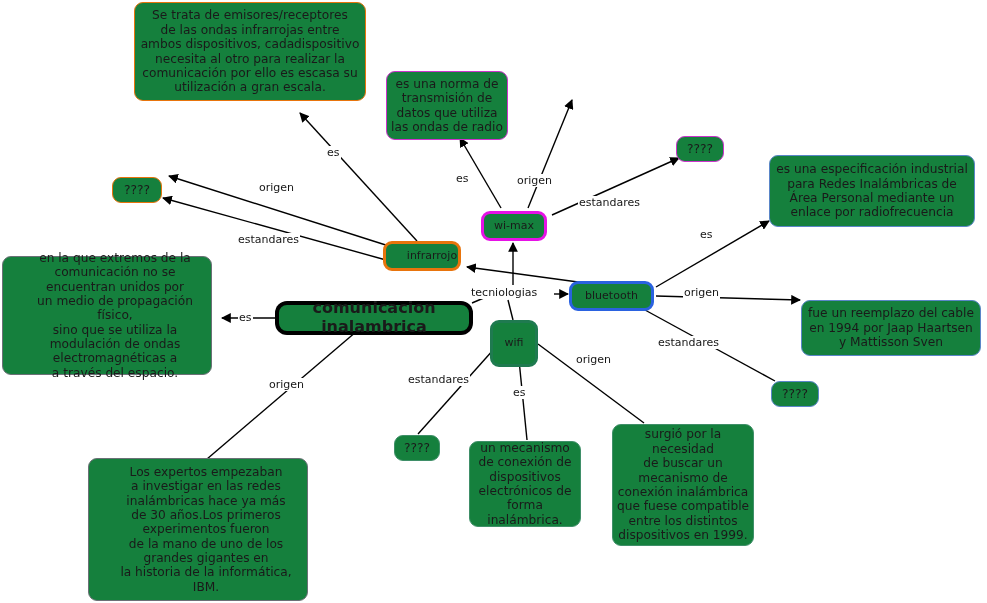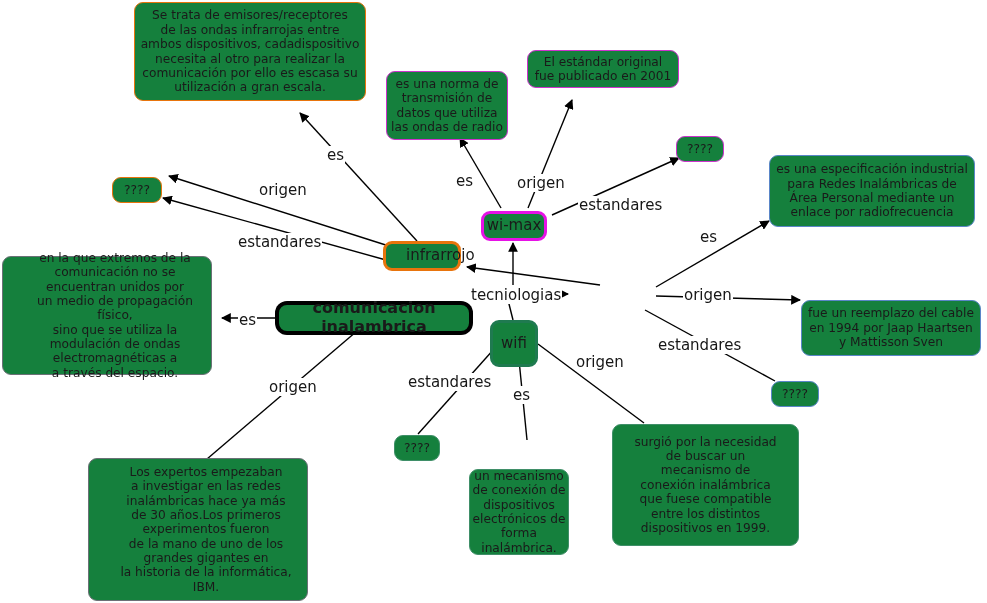--- a/index.html
+++ b/index.html
@@ -73,21 +73,21 @@
   .label {
     position: absolute;
     font-size: 12.5px;
     color: #161616;
     background: #ffffff;
     padding: 0 1px;
     white-space: nowrap;
     z-index: 6;
   }
   .fs12 { font-size: 12.2px; }
-  .fs13 { font-size: 15px; }
+  .fs13 { font-size: 11px; }
 </style>
 </head>
 <body>
 
 <div id="canvas">
 
   <svg id="edges" viewBox="0 0 987 603" xmlns="http://www.w3.org/2000/svg">
     <defs>
       <marker id="arrow" viewBox="0 0 10 10" refX="9" refY="5" markerWidth="7" markerHeight="7" orient="auto-start-reverse">
         <path d="M 0 0 L 10 5 L 0 10 z" fill="#000"></path>
@@ -132,20 +132,23 @@
   </div>
 
   <div class="node n-orange fs13" style="left:383px; top:241px; width:78px; height:30px;">
     <span class="node-text">infrarrojo</span>
   </div>
 
   <div class="node n-magenta fs13" style="left:481px; top:211px; width:66px; height:30px;">
     <span class="node-text">wi-max</span>
   </div>
 
+  <div class="node n-blue fs13" style="left:569px; top:281px; width:85px; height:30px;">
+    <span class="node-text">bluetooth</span>
+  </div>
 
   <div class="node n-green fs13" style="left:490px; top:320px; width:48px; height:47px;">
     <span class="node-text">wifi</span>
   </div>
 
   <div class="node c-orange fs12" style="left:134px; top:2px; width:232px; height:99px;">
     <span class="node-text">Se trata de emisores/receptores
 de las ondas infrarrojas entre
 ambos dispositivos, cadadispositivo
 necesita al otro para realizar la
@@ -158,24 +161,20 @@
     <span class="node-text">????</span>
   </div>
 
   <div class="node c-magenta fs12" style="left:386px; top:71px; width:122px; height:69px;">
     <span class="node-text">es una norma de
 transmisión de
 datos que utiliza
 las ondas de radio</span>
   </div>
 
-  <div class="node c-magenta fs12" style="left:527px; top:50px; width:152px; height:38px;">
-    <span class="node-text">El estándar original
-fue publicado en 2001</span>
-  </div>
 
   <div class="node c-magenta fs12" style="left:676px; top:136px; width:48px; height:26px;">
     <span class="node-text">????</span>
   </div>
 
   <div class="node c-blue fs12" style="left:769px; top:155px; width:206px; height:72px;">
     <span class="node-text">es una especificación industrial
 para Redes Inalámbricas de
 Área Personal mediante un
 enlace por radiofrecuencia</span>
@@ -211,29 +210,29 @@
 de la mano de uno de los
 grandes gigantes en
 la historia de la informática,
 IBM.</span>
   </div>
 
   <div class="node c-green fs12" style="left:394px; top:435px; width:46px; height:26px;">
     <span class="node-text">????</span>
   </div>
 
-  <div class="node c-green fs12" style="left:469px; top:441px; width:100px; height:86px;margin-top:28px;">
+  <div class="node c-green fs12" style="left:469px; top:441px; width:112px; height:86px;">
     <span class="node-text">un mecanismo
 de conexión de
 dispositivos
 electrónicos de
 forma inalámbrica.</span>
   </div>
 
-  <div class="node c-green fs12" style="left:612px; top:424px; width:187px; height:122px;">
+  <div class="node c-green fs12" style="left:612px; top:424px; width:142px; height:122px;">
     <span class="node-text">surgió por la necesidad
 de buscar un
 mecanismo de
 conexión inalámbrica
 que fuese compatible
 entre los distintos
 dispositivos en 1999.</span>
   </div>
 
   <div class="label fs13" style="left:470px; top:286px;">tecniologias</div>

